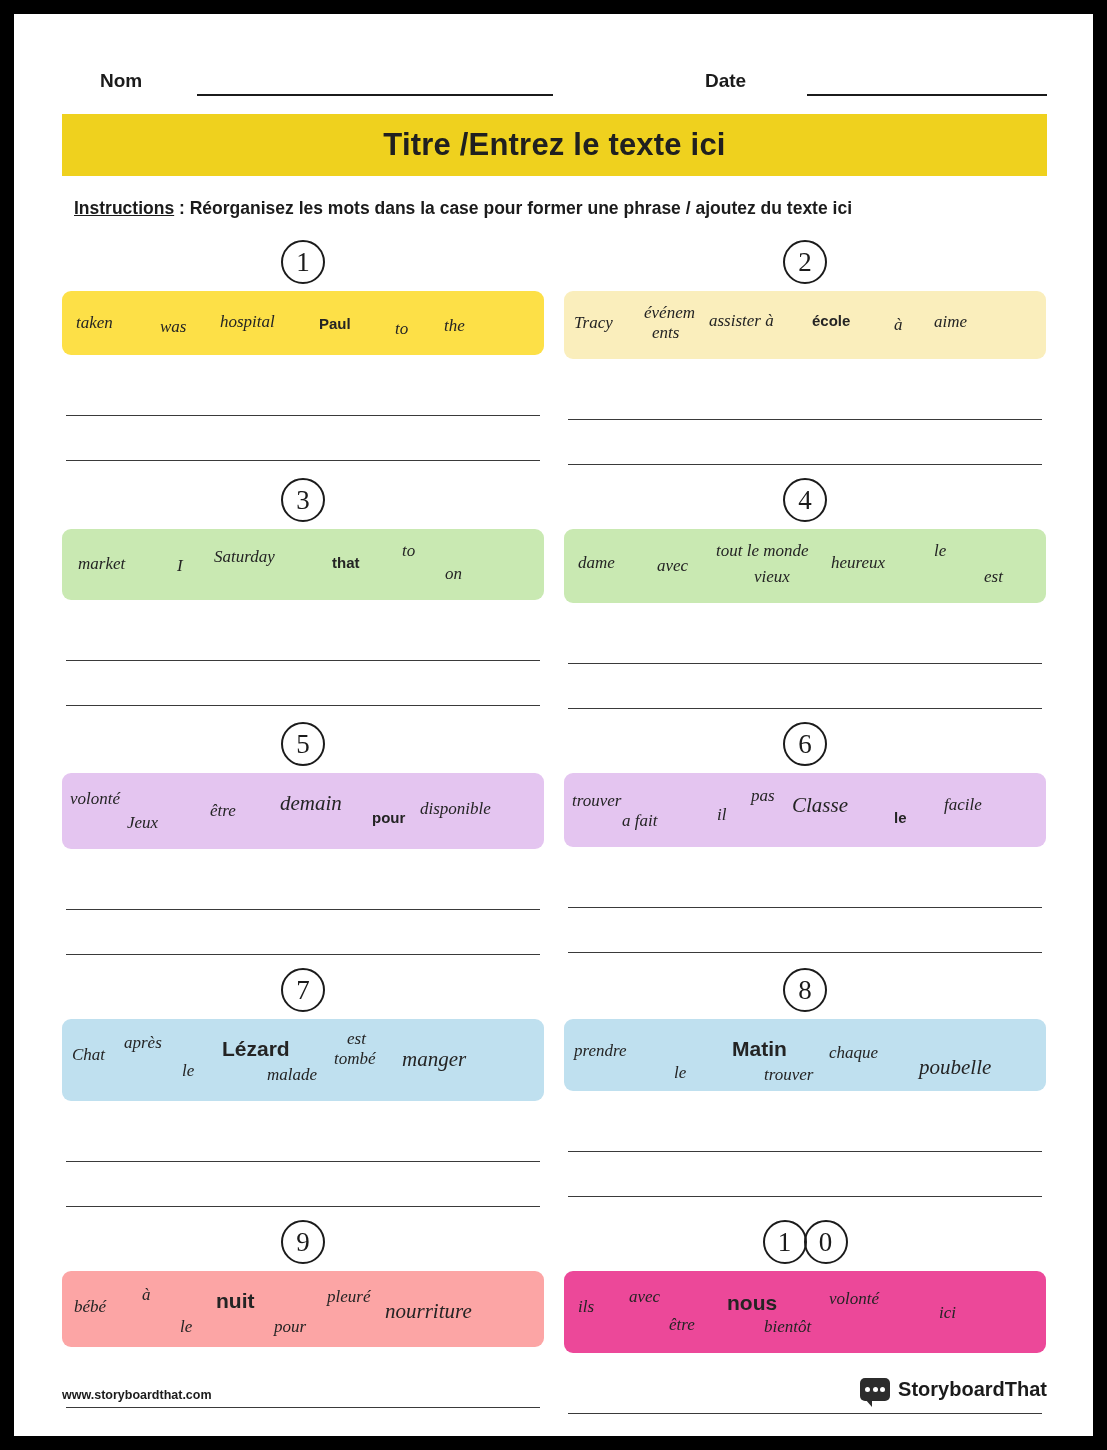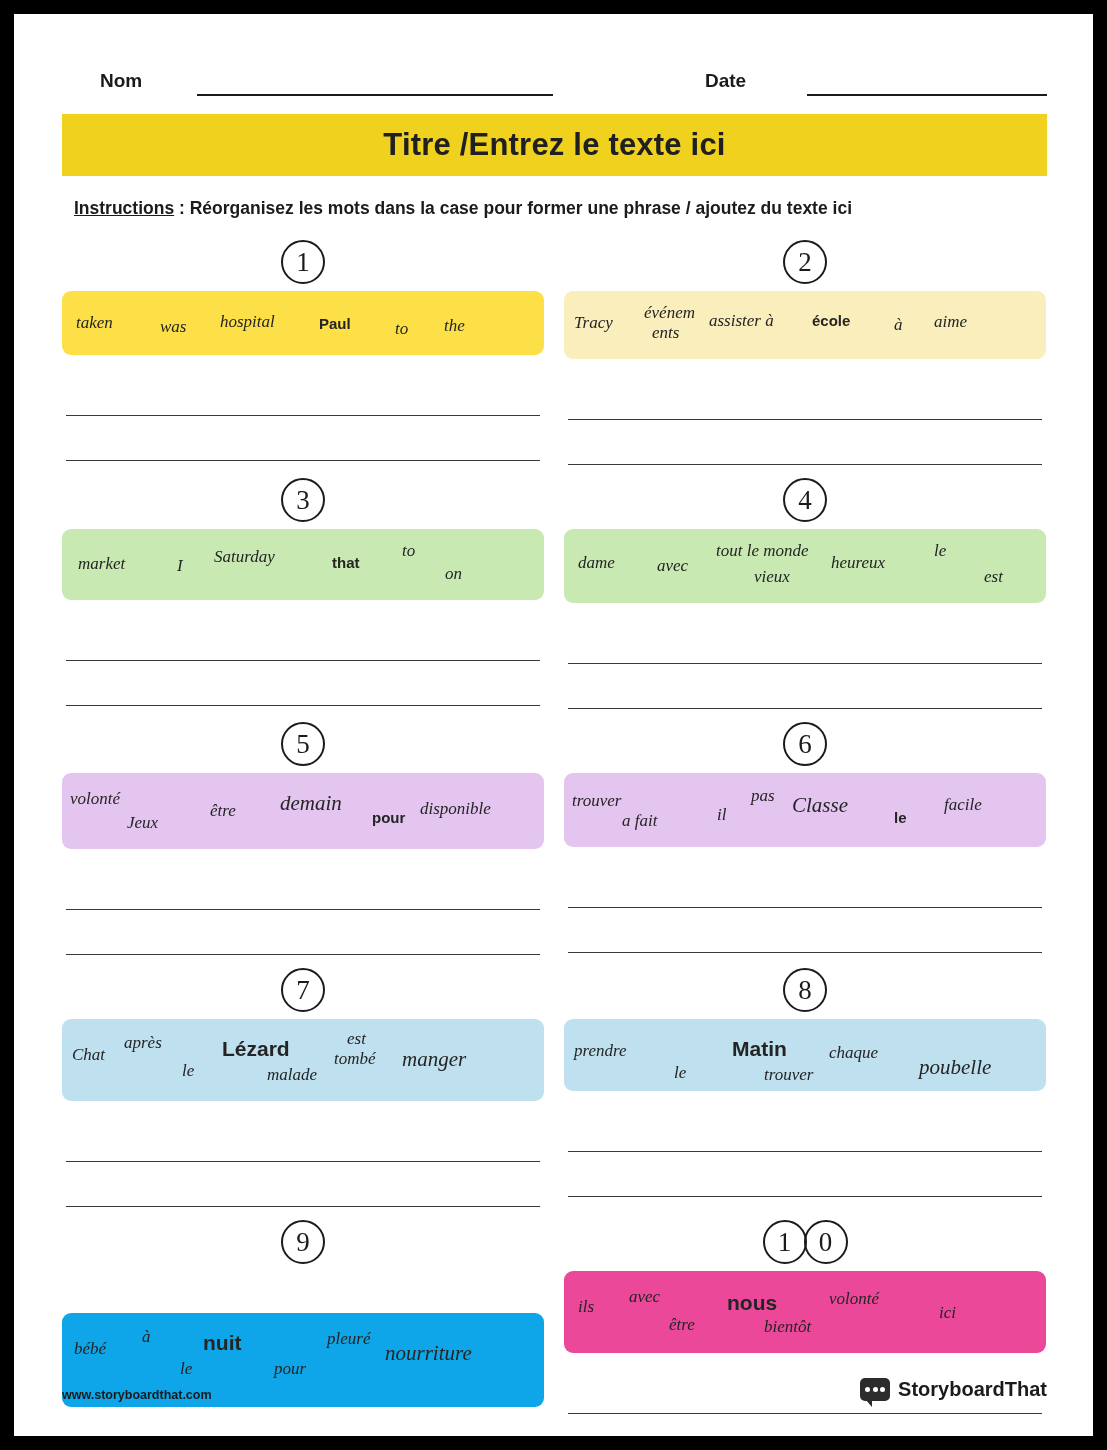--- a/index.html
+++ b/index.html
@@ -363,25 +363,25 @@
           </div>
           <div class="answer-lines">
             <div class="aline"></div>
             <div class="aline"></div>
           </div>
         </div>
         <div class="cell left">
           <div class="numwrap">
             <div class="circle">9</div>
           </div>
-          <div class="wordbox" style="background: #0ea5e9; height: 94px; margin-top: 42px;">
+          <div class="wordbox" style="background: #fca5a5; height: 76px;">
             <span class="word" style="left: 12px; top: 26px;">bébé</span>
             <span class="word" style="left: 80px; top: 14px;">à</span>
             <span class="word" style="left: 118px; top: 46px;">le</span>
-            <span class="word b big" style="left: 141px; top: 18px;">nuit</span>
+            <span class="word b big" style="left: 154px; top: 18px;">nuit</span>
             <span class="word" style="left: 212px; top: 46px;">pour</span>
             <span class="word" style="left: 265px; top: 16px;">pleuré</span>
             <span class="word big" style="left: 323px; top: 28px;">nourriture</span>
           </div>
           <div class="answer-lines">
             <div class="aline"></div>
             <div class="aline"></div>
           </div>
         </div>
         <div class="cell right">

